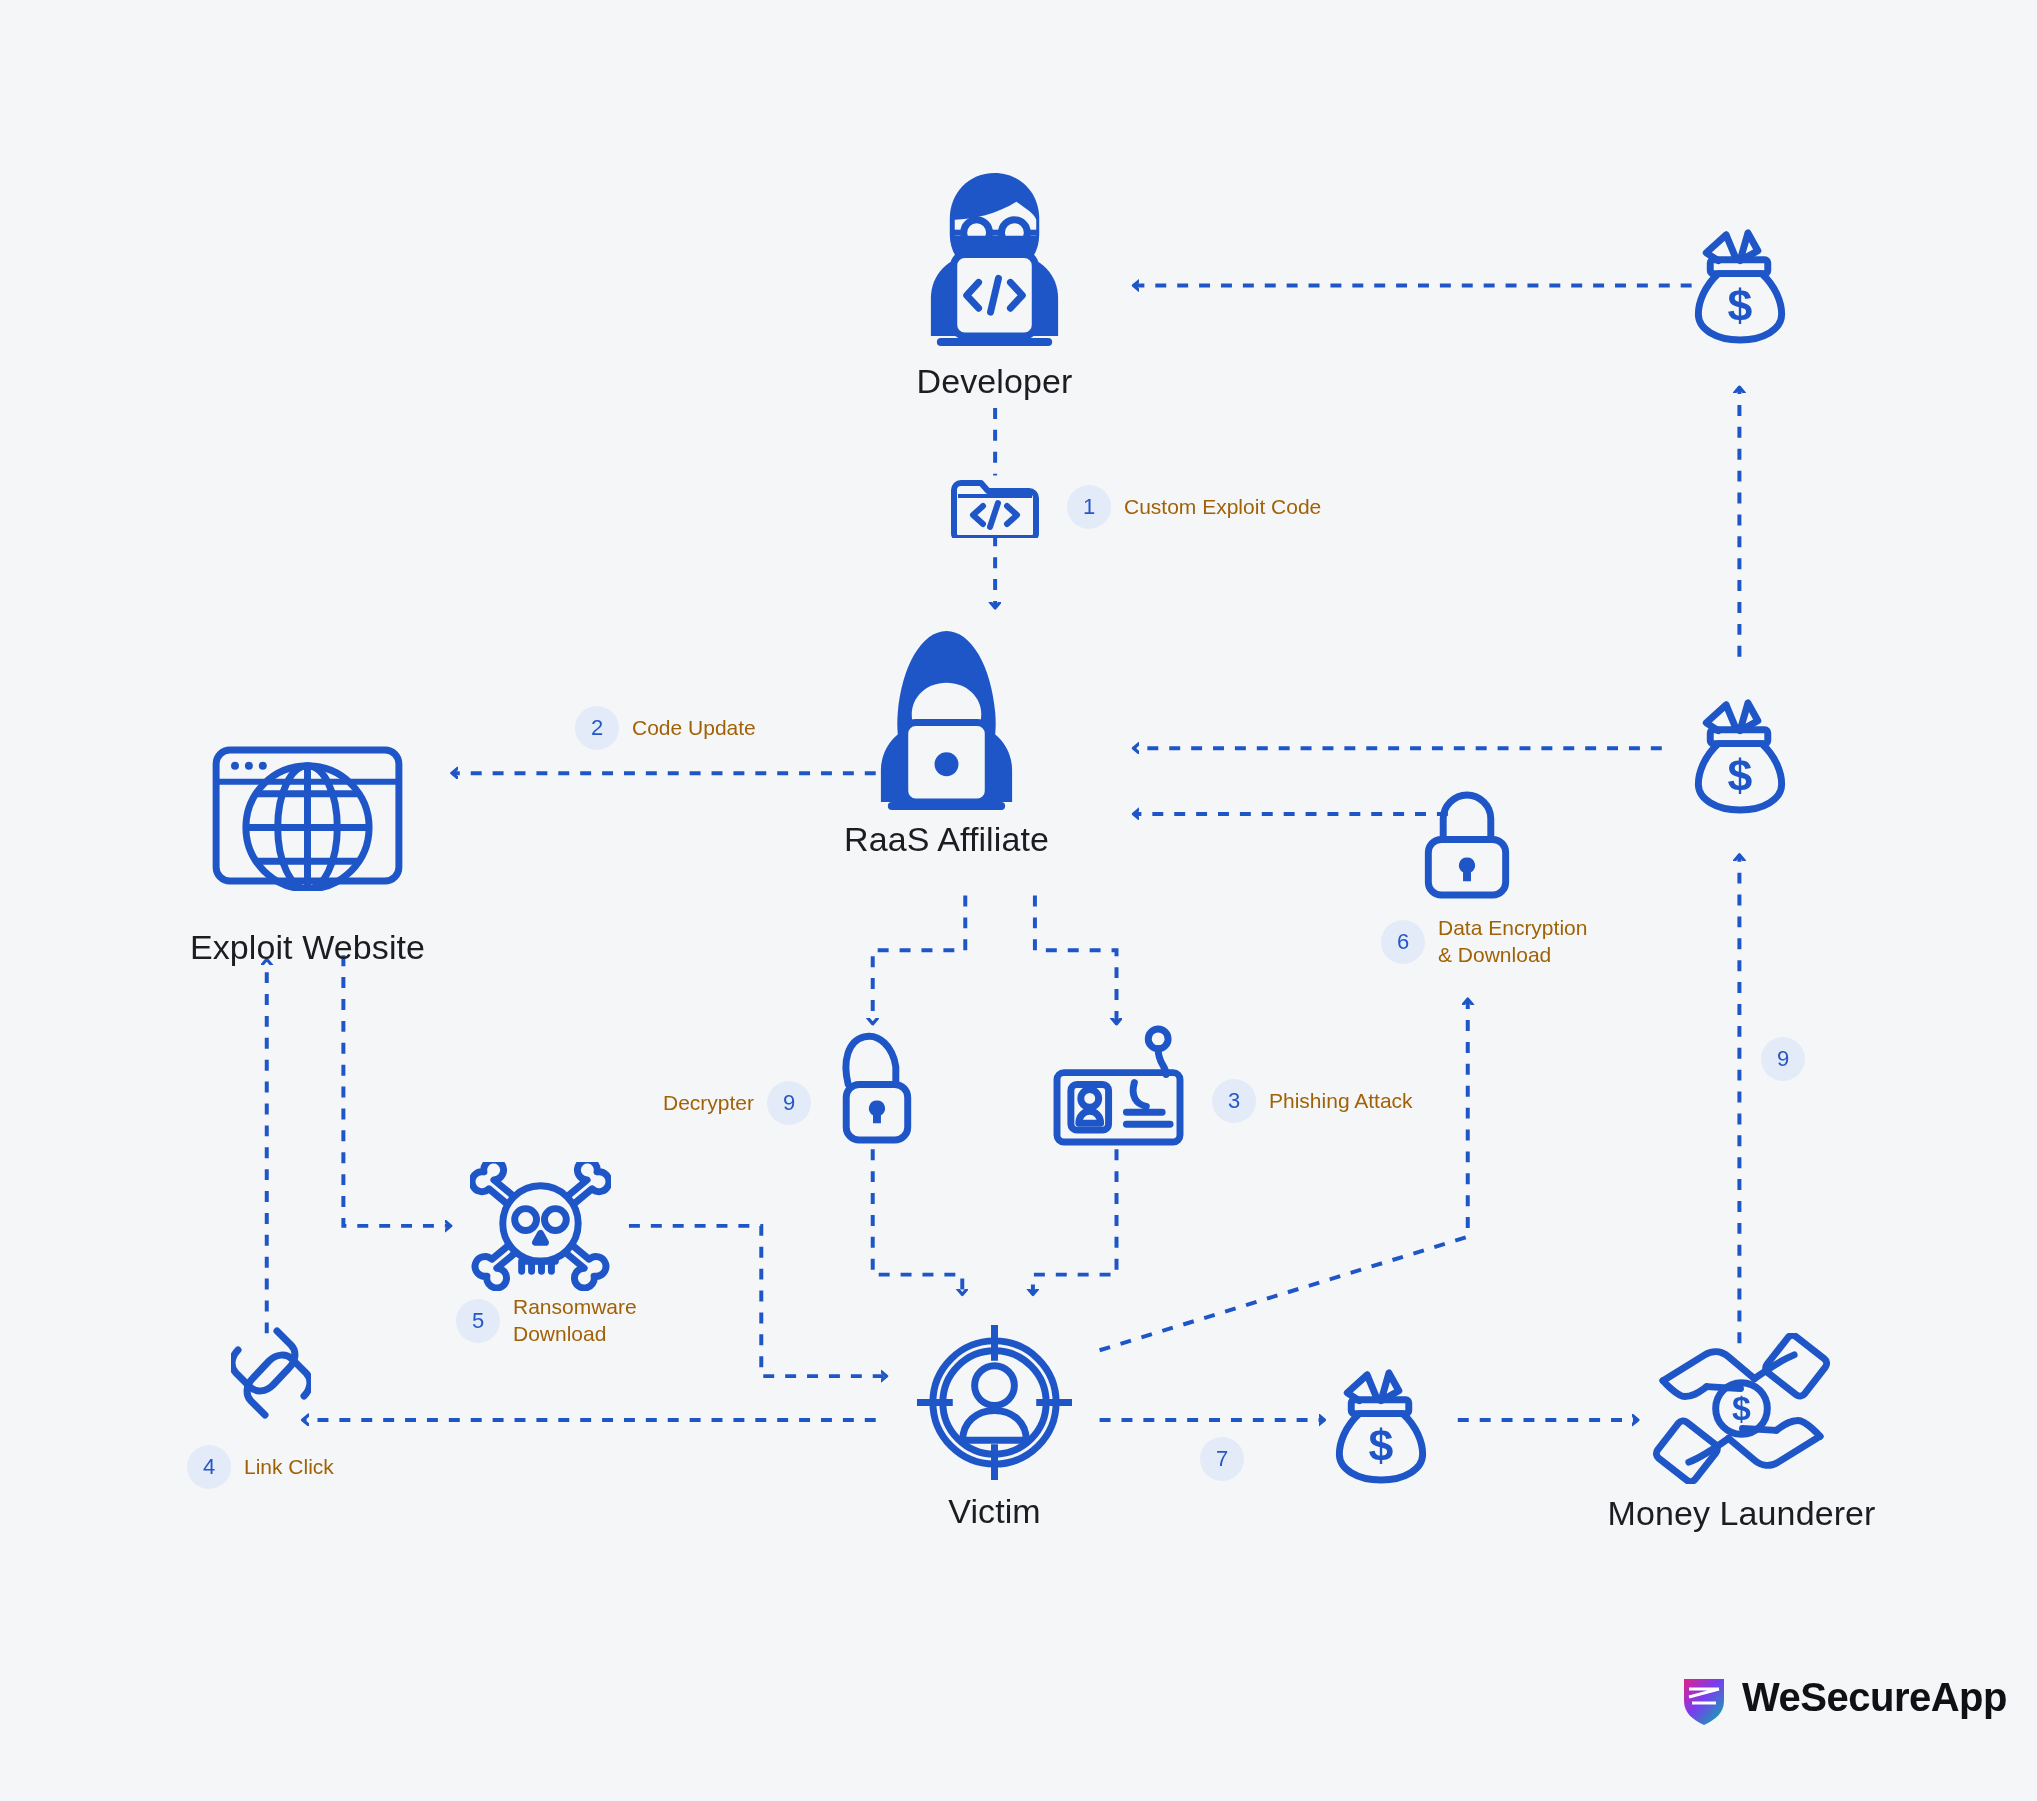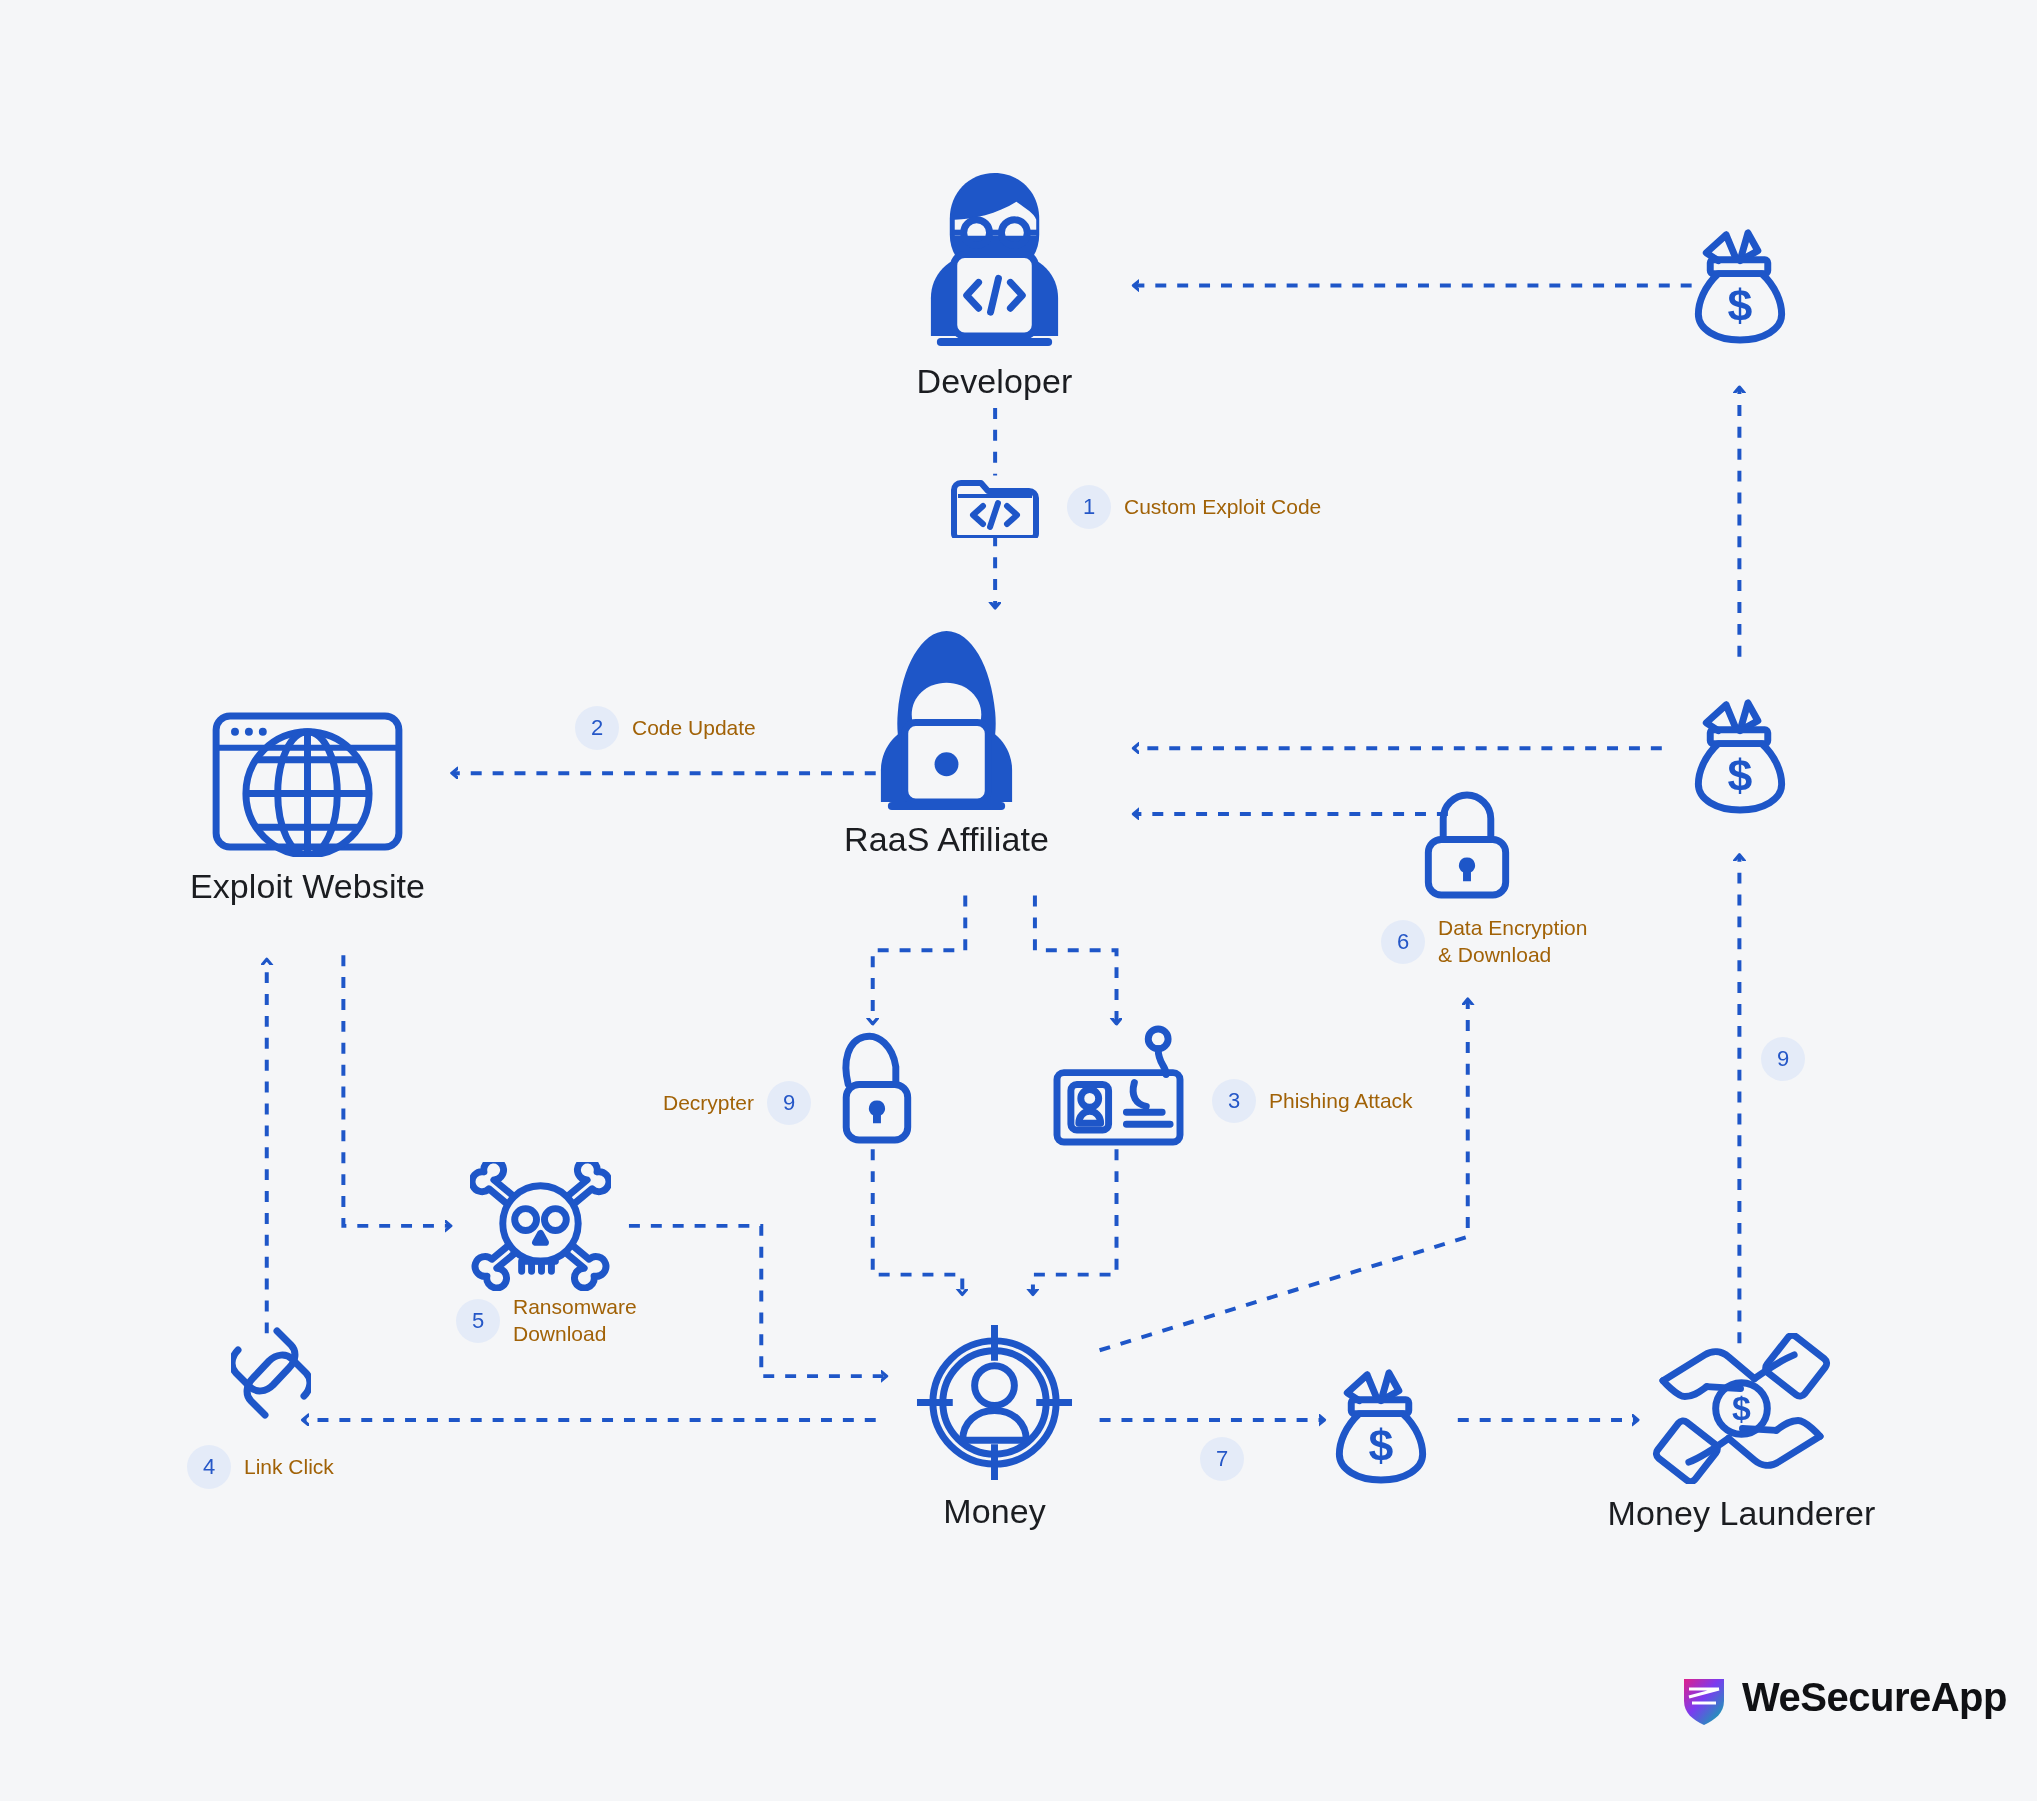--- a/index.html
+++ b/index.html
@@ -122,21 +122,21 @@
         <path d="M83 56c-20 0-35 14-35 32 0 10 5 19 13 25h44c8-6 13-15 13-25 0-18-15-32-35-32z" fill="#f5f6f8"></path>
         <path d="M17 176v-32c0-24 18-44 42-46h48c24 2 42 22 42 46v32z" fill="#1e56c8"></path>
         <rect x="41" y="96" width="84" height="80" rx="11" fill="#f5f6f8" stroke="#1e56c8" stroke-width="7"></rect>
         <circle cx="83" cy="138" r="12" fill="#1e56c8"></circle>
         <rect x="24" y="176" width="118" height="8" rx="4" fill="#1e56c8"></rect>
       </svg>
     </div>
     <div class="node-label">RaaS Affiliate</div>
   </div>
 
-  <div class="node" style="left:209px;top:708px;width:197px;">
+  <div class="node" style="left:209px;top:742px;width:197px;gap:27px;">
     <div class="icon-wrap">
       <svg width="197" height="149" viewBox="0 0 198 150" xmlns="http://www.w3.org/2000/svg">
         <rect x="7" y="8" width="184" height="132" rx="14" fill="none" stroke="#1e56c8" stroke-width="7"></rect>
         <path d="M7 40h184" stroke="#1e56c8" stroke-width="6" fill="none"></path>
         <circle cx="26" cy="24" r="4" fill="#1e56c8"></circle>
         <circle cx="40" cy="24" r="4" fill="#1e56c8"></circle>
         <circle cx="54" cy="24" r="4" fill="#1e56c8"></circle>
         <g fill="none" stroke="#1e56c8" stroke-width="7">
           <circle cx="99" cy="86" r="62"></circle>
           <ellipse cx="99" cy="86" rx="30" ry="62"></ellipse>
@@ -152,21 +152,21 @@
       <svg width="159" height="159" viewBox="0 0 160 160" xmlns="http://www.w3.org/2000/svg">
         <g fill="none" stroke="#1e56c8" stroke-width="7">
           <circle cx="80" cy="80" r="62"></circle>
           <circle cx="80" cy="80" r="52"></circle>
           <path d="M80 2v36M80 122v36M2 80h36M122 80h36"></path>
           <circle cx="80" cy="63" r="20"></circle>
           <path d="M48 118c0-18 14-30 32-30s32 12 32 30z"></path>
         </g>
       </svg>
     </div>
-    <div class="node-label">Money</div>
+    <div class="node-label">Victim</div>
   </div>
 
   <div class="node" style="left:1632px;top:1333px;width:219px;">
     <div class="icon-wrap">
       <svg width="217" height="151" viewBox="0 0 218 152" xmlns="http://www.w3.org/2000/svg">
         <g fill="none" stroke="#1e56c8" stroke-width="7" stroke-linejoin="round" stroke-linecap="round">
           <path d="M30 48l42-26c8-5 17-4 24 2l26 22"></path>
           <path d="M30 48c0 0 14 16 22 16 10 0 16-6 22-10"></path>
           <path d="M74 54l34 2"></path>
           <rect x="140" y="10" width="48" height="46" rx="6" transform="rotate(38 164 33)"></rect>

